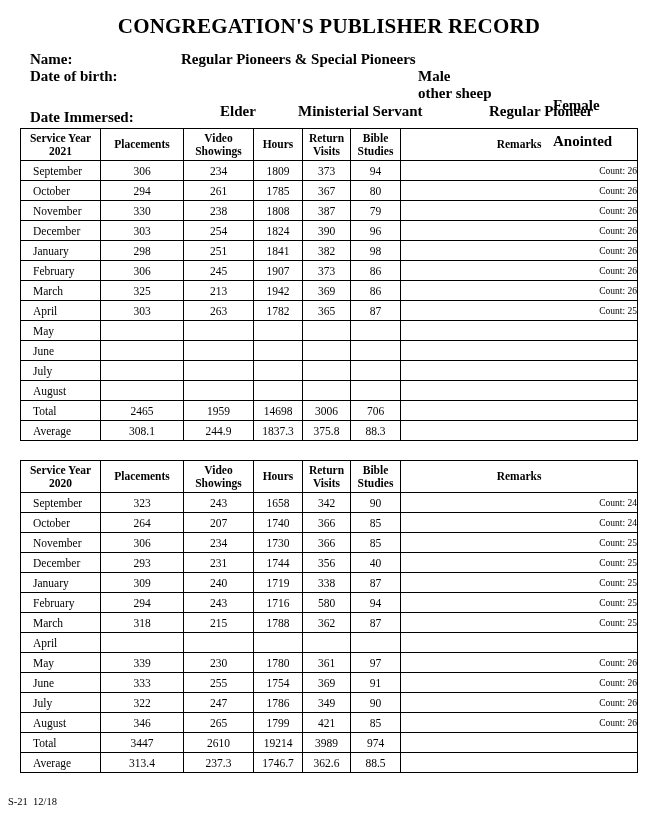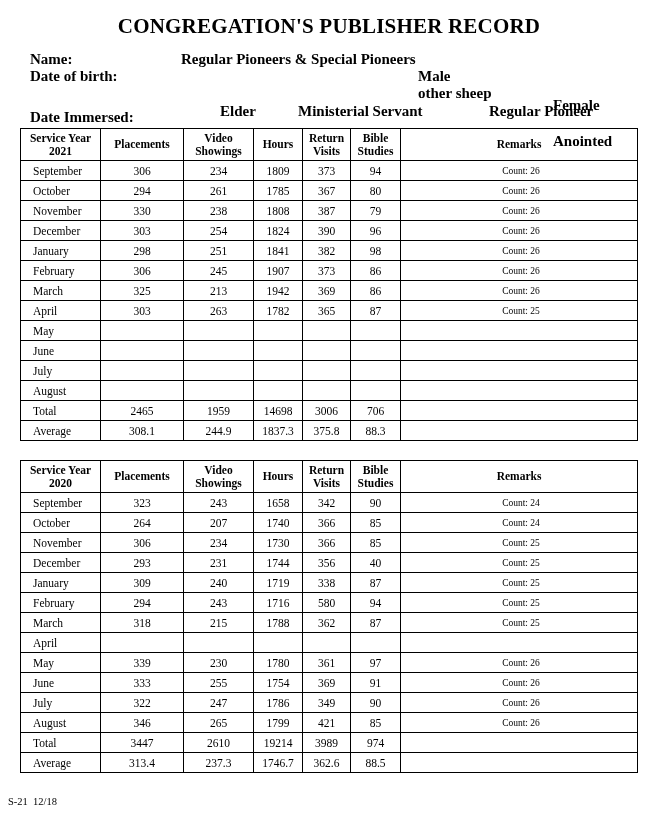--- a/index.html
+++ b/index.html
@@ -88,21 +88,21 @@
   }
   .record-table tbody td {
     height: 19px;
     text-align: center;
   }
   .record-table tbody td.c-month {
     text-align: left;
     padding-left: 12px;
   }
   .record-table tbody td.c-remarks {
-    text-align: center;
+    text-align: right;
     padding-left: 4px;
     font-size: 9.5px;
   }
 
   
   col.w-month    { width: 80px;  }
   col.w-place    { width: 83px;  }
   col.w-video    { width: 70px;  }
   col.w-hours    { width: 49px;  }
   col.w-return   { width: 48px;  }

